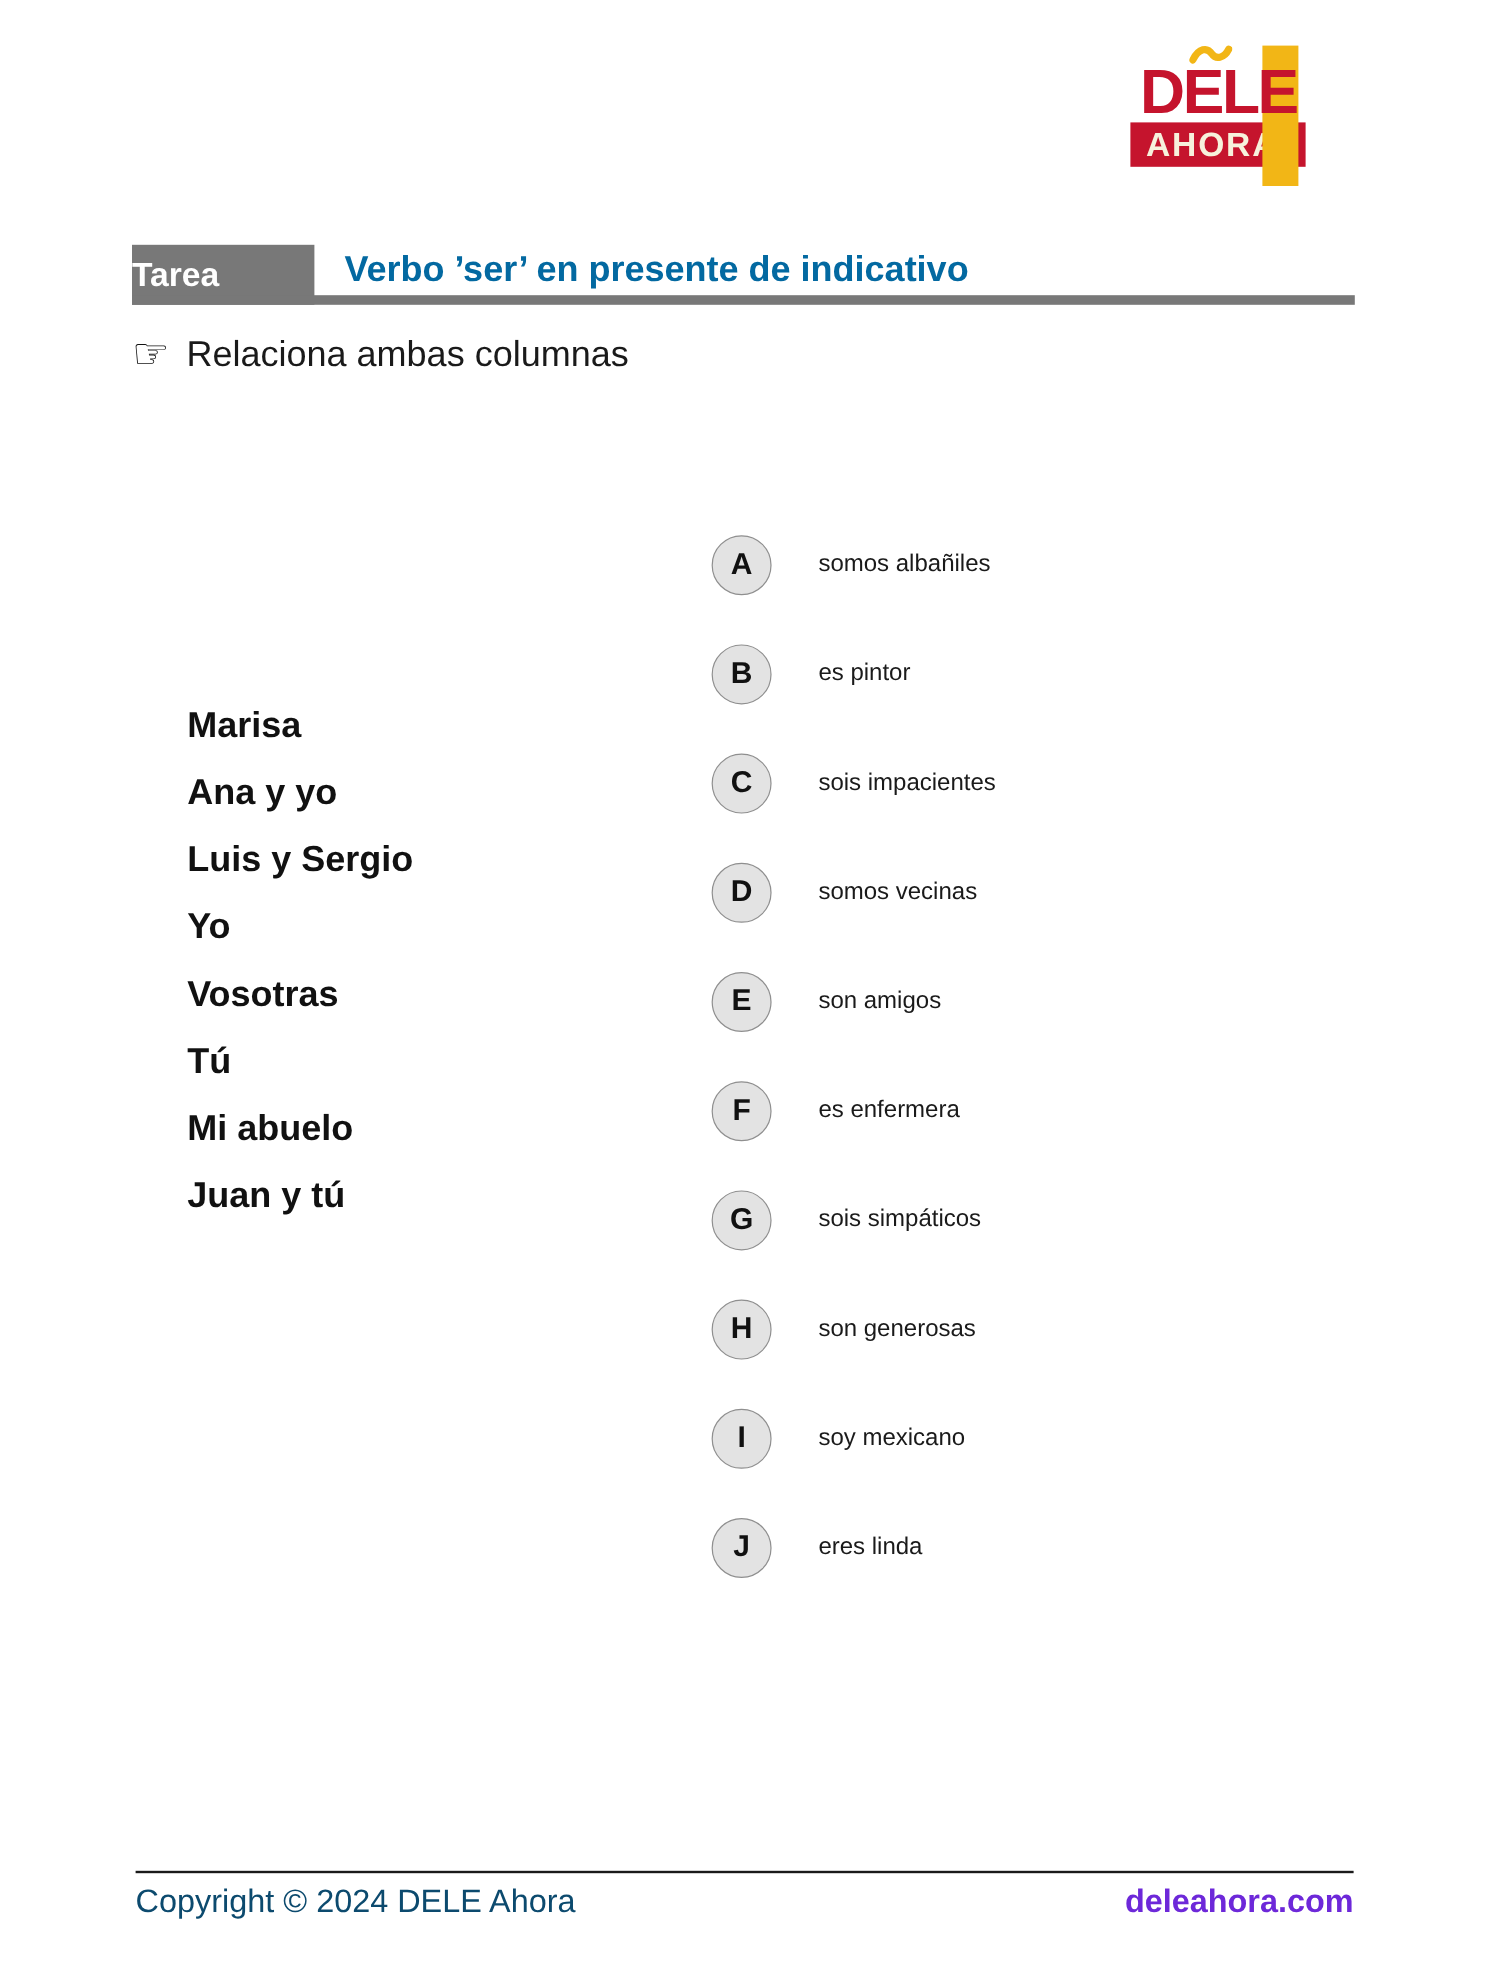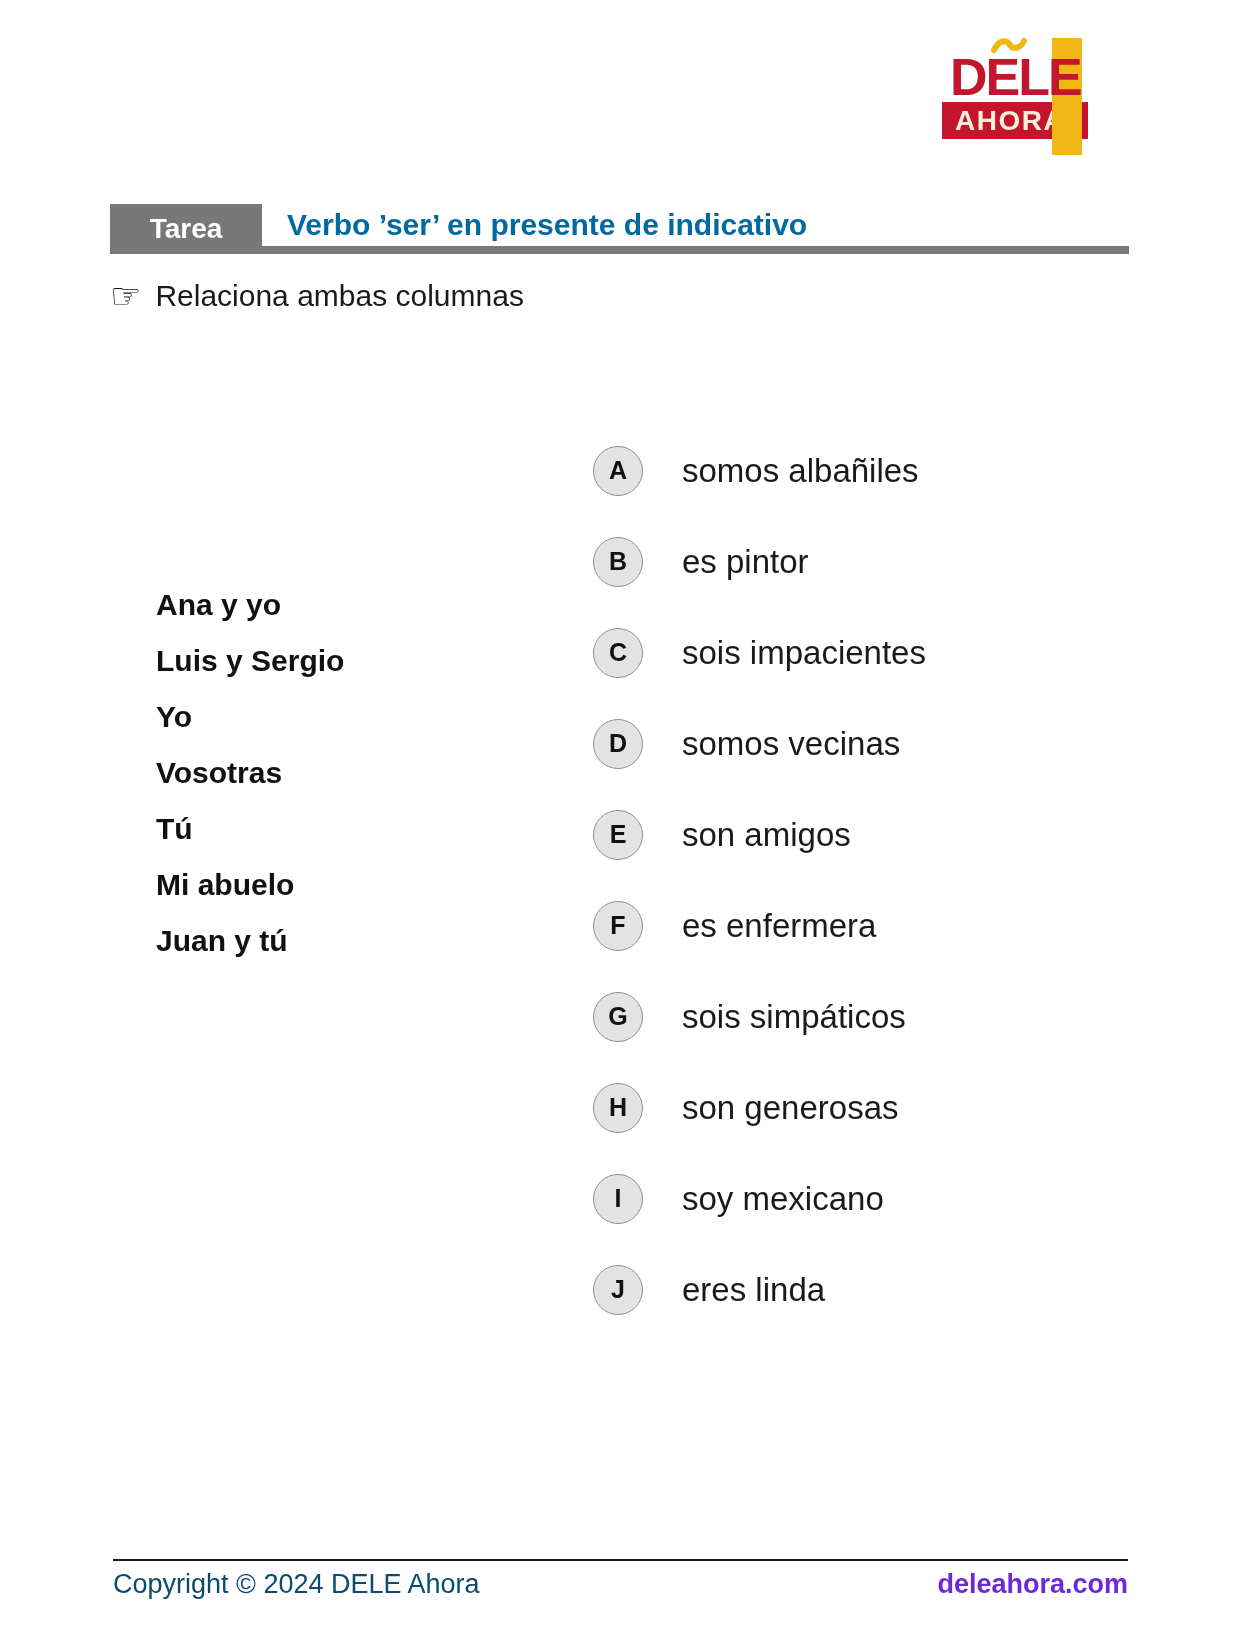--- a/index.html
+++ b/index.html
@@ -22,21 +22,21 @@
   .logo-word {
     position:absolute; left:8px; top:13px; z-index:3; font-size:52px; font-weight:bold;
     letter-spacing:-2px; line-height:1; color:#C5142D;
   }
   .logo-tilde { position:absolute; left:49px; top:-2px; width:36px; height:20px; z-index:4; }
 
   
   .tab-box {
     position:absolute; left:110px; top:204px; width:152px; height:50px; background:#787878;
     color:#ffffff; font-weight:bold; font-size:28px;
-    display:flex; align-items:center; justify-content:center;
+    display:flex; align-items:center; 
   }
   .header-title {
     position:absolute; left:287px; top:204px; height:42px; display:flex; align-items:center;
     font-size:30px; font-weight:bold; color:#0369a1;
   }
   .header-bar { position:absolute; left:110px; top:246px; width:1019px; height:8px; background:#787878; }
 
   
   .instruction {
     position:absolute; left:110px; top:276px; height:40px;
@@ -51,21 +51,21 @@
   .left-col .name { height:56px; line-height:56px; font-weight:bold; font-size:30px; color:#111; white-space:nowrap; }
 
   
   .right-col { position:absolute; left:593px; top:425px; }
   .option { height:91px; display:flex; align-items:center; }
   .badge {
     width:48px; height:48px; border-radius:50%; background:#E3E3E3; border:1px solid #8F8F8F;
     display:flex; align-items:center; justify-content:center;
     font-weight:bold; font-size:25px; color:#111; flex:0 0 auto;
   }
-  .option .text { margin-left:39px; font-size:33px; color:#1a1a1a; white-space:nowrap; }
+  .option .text { margin-left:39px; font-size:20px; color:#1a1a1a; white-space:nowrap; }
 
   
   .footer-line { position:absolute; left:113px; top:1559px; width:1015px; height:2px; background:#1a1a1a; }
   .footer-copy { position:absolute; left:113px; top:1569px; font-size:27px; color:#0c4a6e;text-align:right; }
   .footer-site { position:absolute; right:113px; top:1569px; font-size:27px; font-weight:bold; color:#6d28d9; }
 </style>
 </head>
 <body>
 
 <div class="page">
@@ -87,20 +87,21 @@
   <div class="header-title">Verbo ’ser’ en presente de indicativo</div>
   <div class="header-bar"></div>
 
   <div class="instruction">
     <span class="hand">☞</span>
     <span>Relaciona ambas columnas</span>
   </div>
 
   <div class="left-col">
 
+      <div class="name">Marisa</div>
 
       <div class="name">Ana y yo</div>
 
       <div class="name">Luis y Sergio</div>
 
       <div class="name">Yo</div>
 
 
       <div class="name">Vosotras</div>
 

